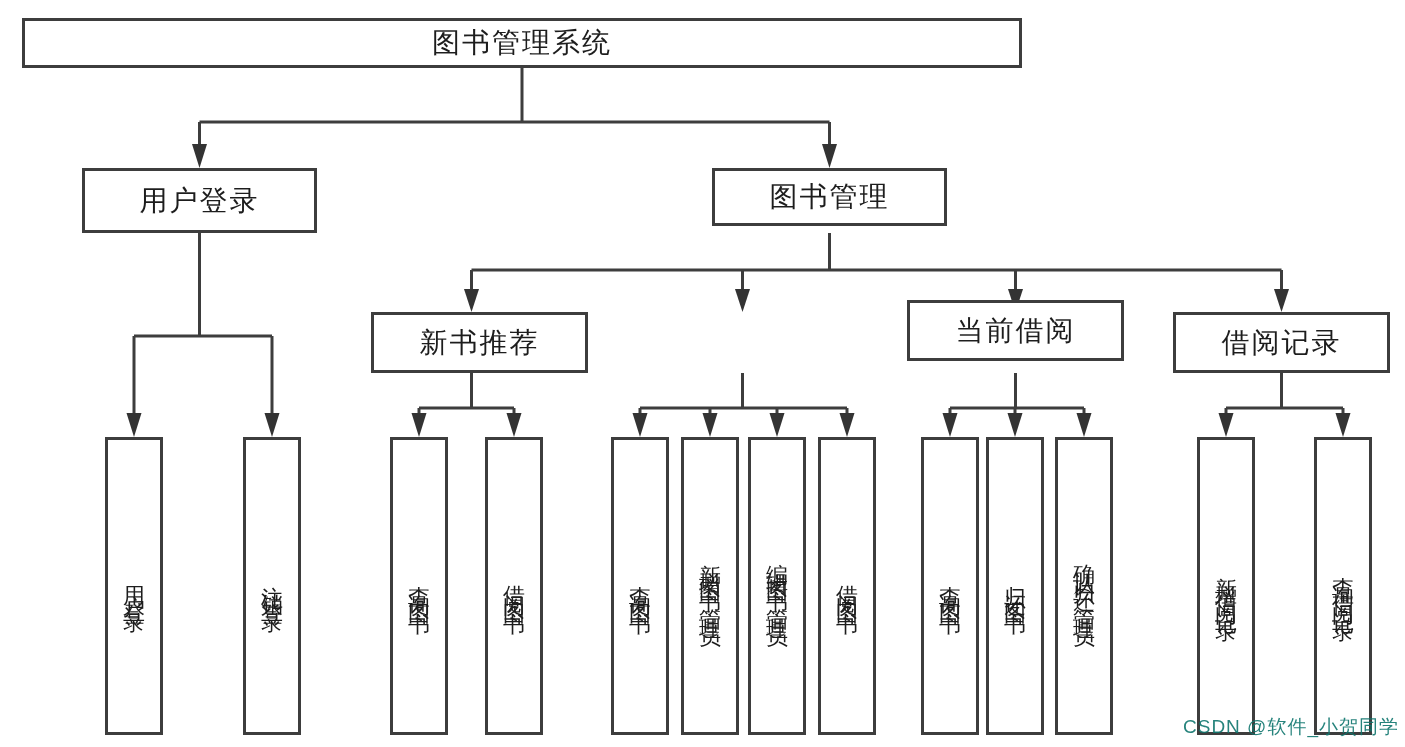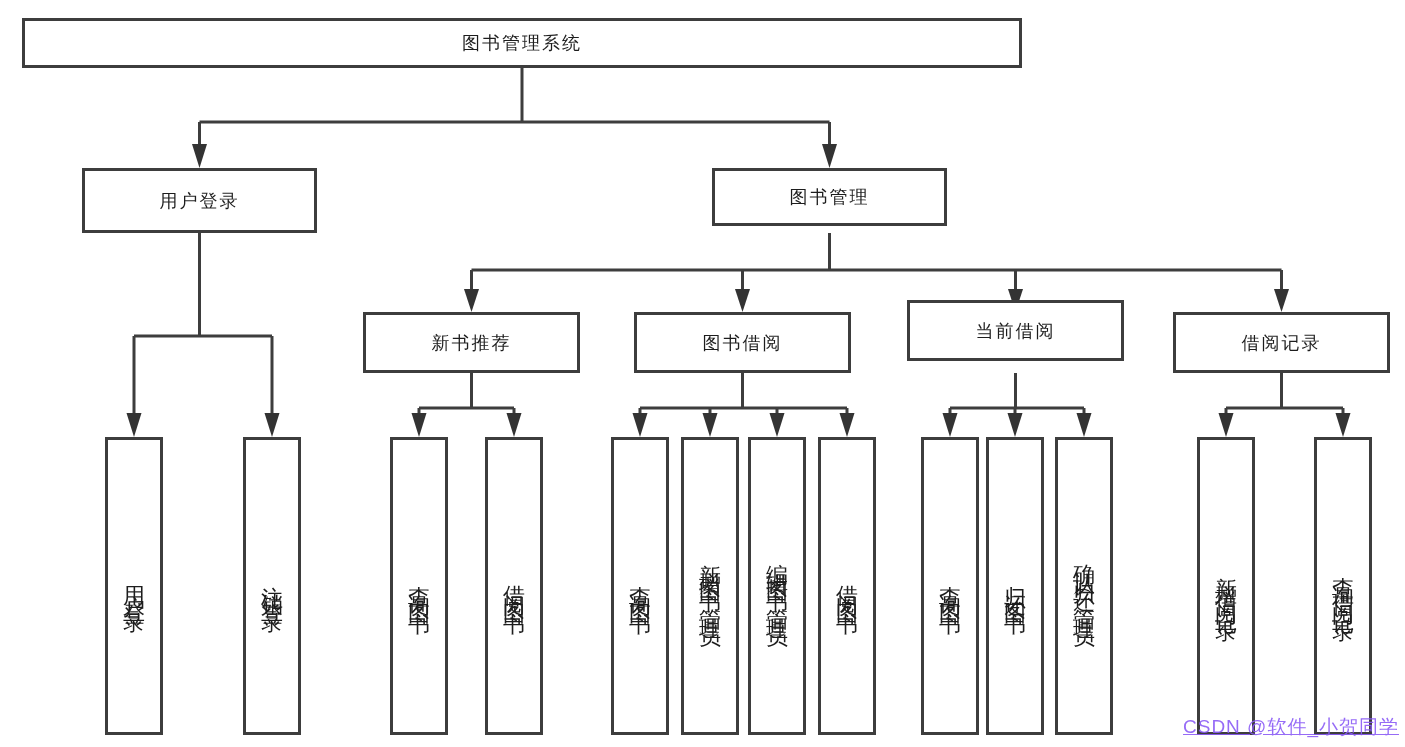--- a/index.html
+++ b/index.html
@@ -13,43 +13,42 @@
   #wires{position:absolute;left:0;top:0;width:1405px;height:747px;}
   .node{
     position:absolute;
     box-sizing:border-box;
     background:#ffffff;
     border:3px solid #3d3d3d;
     display:flex;align-items:center;justify-content:center;
     color:#1d1d1d;
   }
   .node .label{
-    font-size:18px;
+    font-size:28px;
     letter-spacing:2px;
     white-space:nowrap;
   }
   .leaf{top:437px;width:58px;height:298px;}
   .leaf .label{
     writing-mode:vertical-rl;
     text-orientation:mixed;
     font-size:22px;
     letter-spacing:9px;
     line-height:1;
     white-space:normal;
   }
   #watermark{
     position:absolute;
     left:1183px;top:714px;
     font-size:19px;
     letter-spacing:1px;
-    color:#8b5cf6;
+    color:#0f766e;
     opacity:.9;
     z-index:10;
     white-space:nowrap;
-    text-decoration:underline;
   }
 </style>
 </head>
 <body>
 
 <div id="canvas">
 
   <svg id="wires" width="1405" height="747" viewBox="0 0 1405 747" stroke="#3d3d3d" stroke-width="3" fill="#333333">
 
     <g>
@@ -130,25 +129,22 @@
     <span class="label">图书管理系统</span>
   </div>
 
   <div class="node" style="left:82px;top:168px;width:235px;height:65px">
     <span class="label">用户登录</span>
   </div>
   <div class="node" style="left:712px;top:168px;width:235px;height:58px">
     <span class="label">图书管理</span>
   </div>
 
-  <div class="node" style="left:363px;top:312px;width:217px;height:61px">
+  <div class="node" style="left:371px;top:312px;width:217px;height:61px">
     <span class="label">新书推荐</span>
-  </div>
-  <div class="node" style="left:634px;top:312px;width:217px;height:61px">
-    <span class="label">图书借阅</span>
   </div>
   <div class="node" style="left:907px;top:300px;width:217px;height:61px">
     <span class="label">当前借阅</span>
   </div>
   <div class="node" style="left:1173px;top:312px;width:217px;height:61px">
     <span class="label">借阅记录</span>
   </div>
 
   <div class="node leaf" style="left:105px">
     <span class="label">用户登录</span>

